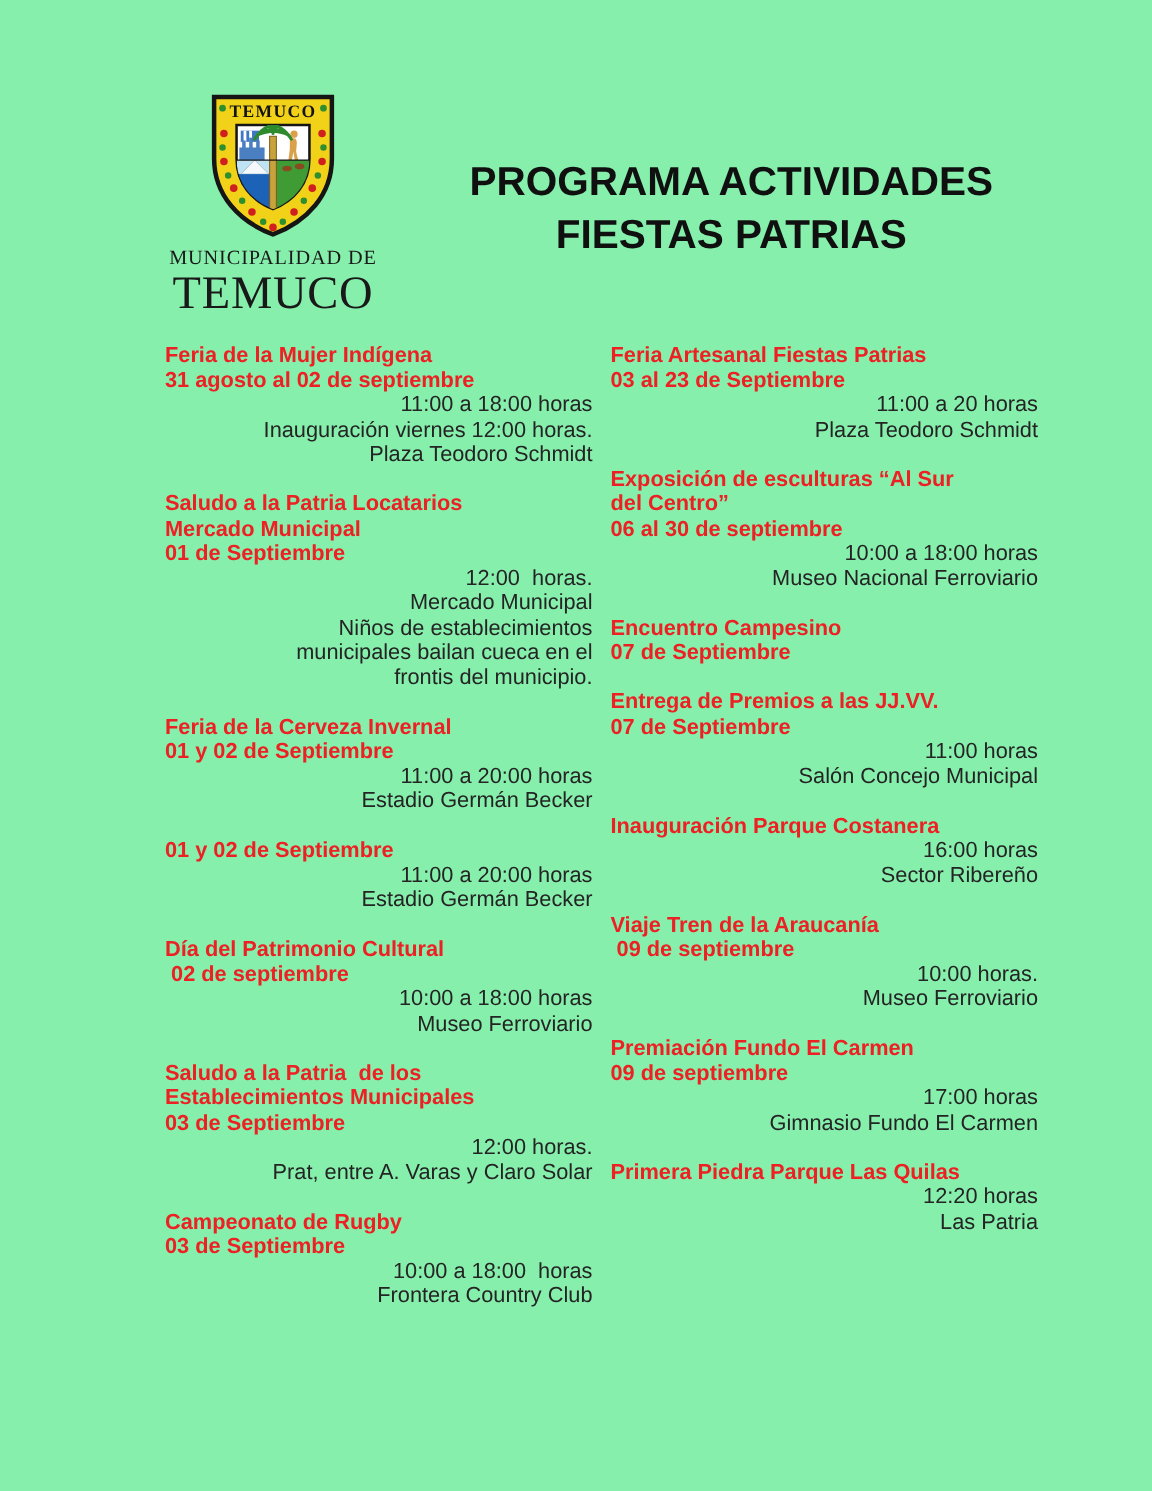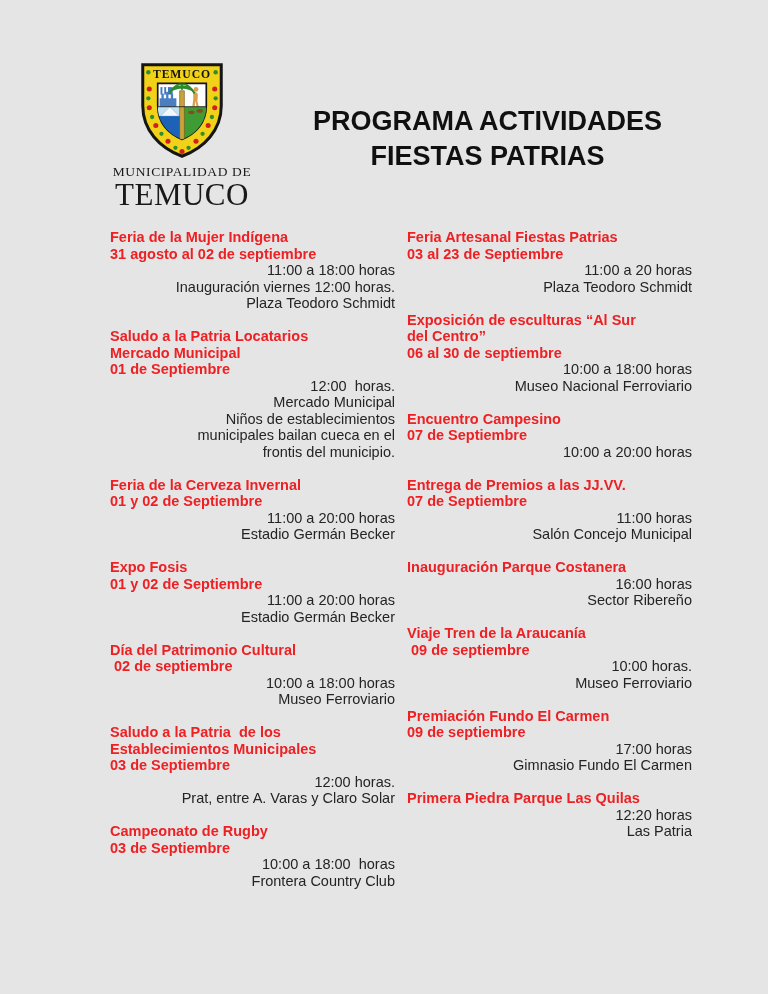--- a/index.html
+++ b/index.html
@@ -1,19 +1,19 @@
 <!DOCTYPE html>
 <html style="--red: #ed2024; --ink: #242424;"><head>
 <meta charset="utf-8">
 <style>
   :root { --red:#ed2024; --ink:#242424; }
   * { box-sizing:border-box; }
   html,body { margin:0; padding:0; background:#ffffff; }
   .page {
-    position:relative; width:768px; height:994px; background:#e5e5e5;
+    position:relative; width:768px; height:994px; background:#86efac;
     font-family:"Liberation Sans", sans-serif; color:var(--ink); overflow:hidden;
   }
   
   .logo { position:absolute; left:94px; top:60px; width:176px; text-align:center; }
   .logo svg { display:block; margin:0 auto; }
   .org1 {
     font-family:"Liberation Serif", serif; font-size:13.5px; letter-spacing:0.6px;
     color:#191919; margin-top:4px; line-height:15px; white-space:pre;
   }
   .org2 {
@@ -129,21 +129,20 @@
         <div class="line black">municipales bailan cueca en el</div>
         <div class="line black">frontis del municipio.</div>
       </div>
       <div class="event">
         <div class="line red">Feria de la Cerveza Invernal</div>
         <div class="line red">01 y 02 de Septiembre</div>
         <div class="line black">11:00 a 20:00 horas</div>
         <div class="line black">Estadio Germán Becker</div>
       </div>
       <div class="event">
-        <div class="line red">Expo Fosis</div>
         <div class="line red">01 y 02 de Septiembre</div>
         <div class="line black">11:00 a 20:00 horas</div>
         <div class="line black">Estadio Germán Becker</div>
       </div>
       <div class="event">
         <div class="line red">Día del Patrimonio Cultural</div>
         <div class="line red"> 02 de septiembre</div>
         <div class="line black">10:00 a 18:00 horas</div>
         <div class="line black">Museo Ferroviario</div>
       </div>
@@ -171,21 +170,20 @@
       <div class="event">
         <div class="line red">Exposición de esculturas “Al Sur</div>
         <div class="line red">del Centro”</div>
         <div class="line red">06 al 30 de septiembre</div>
         <div class="line black">10:00 a 18:00 horas</div>
         <div class="line black">Museo Nacional Ferroviario</div>
       </div>
       <div class="event">
         <div class="line red">Encuentro Campesino</div>
         <div class="line red">07 de Septiembre</div>
-        <div class="line black">10:00 a 20:00 horas</div>
       </div>
       <div class="event">
         <div class="line red">Entrega de Premios a las JJ.VV.</div>
         <div class="line red">07 de Septiembre</div>
         <div class="line black">11:00 horas</div>
         <div class="line black">Salón Concejo Municipal</div>
       </div>
       <div class="event">
         <div class="line red">Inauguración Parque Costanera</div>
         <div class="line black">16:00 horas</div>

